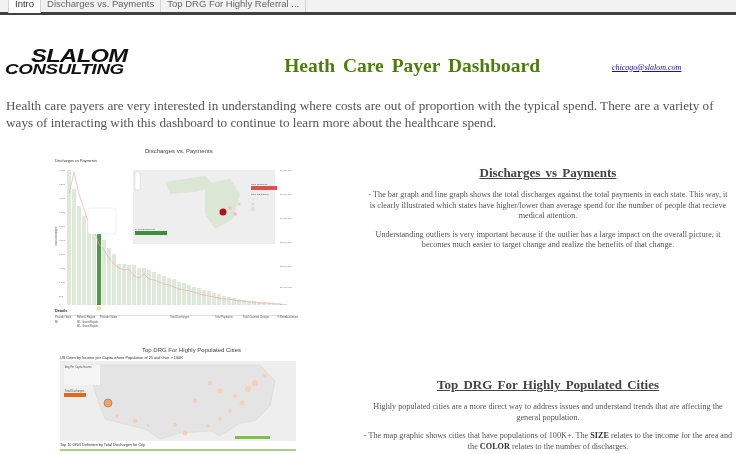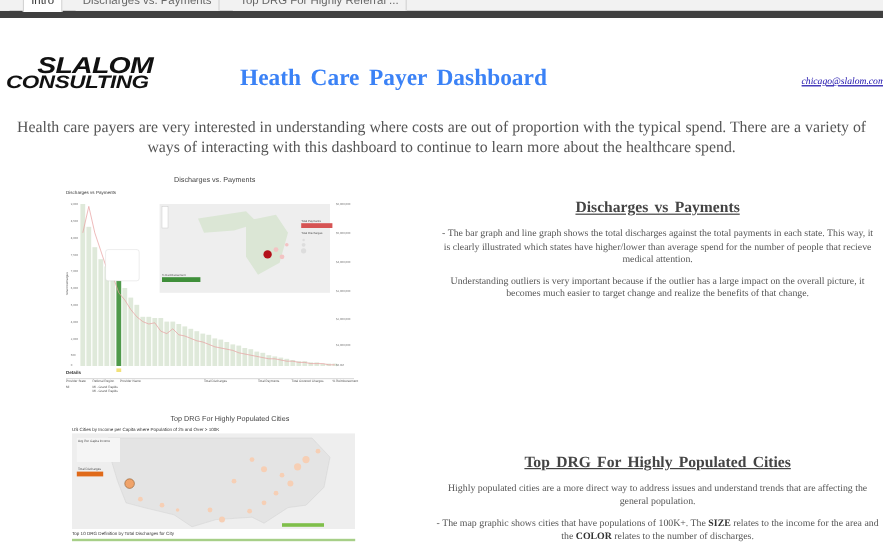--- a/index.html
+++ b/index.html
@@ -1,33 +1,33 @@
 <!DOCTYPE html>
 <html><head>
 <meta charset="utf-8">
 <style>
   * { box-sizing: border-box; margin: 0; padding: 0; }
   html, body { width: 736px; height: 454px; overflow: hidden; background: #ffffff; }
   body { position: relative; font-family: "Liberation Serif", serif; color: #555; }
 
   
-  .tabbar { position: absolute; left: 0; top: 0; width: 736px; height: 15px; background: #f2f2f2; border-bottom: 6px solid #404040; display: flex; align-items: flex-end; gap: 11px; }
+  .tabbar { position: absolute; left: 0; top: 0; width: 736px; height: 15px; background: #f2f2f2; border-bottom: 3px solid #404040; display: flex; align-items: flex-end; }
   .tab { height: 15px; padding: 0 6px; font-family: "Liberation Sans", sans-serif; font-size: 9.5px; line-height: 14px; color: #666; border-right: 1px solid #d4d4d4; background: #f2f2f2; white-space: nowrap; }
   .tab.first-spacer { width: 8px; padding: 0; border-right: none; }
   .tab.active { background: #fff; color: #333; border-left: 1px solid #d4d4d4; height: 16px; margin-bottom: -1px; }
 
   
   .logo { position: absolute; left: 5px; top: 47px; width: 150px; height: 32px; }
   .logo .l1 { position: absolute; left: 26px; top: 0; font-family: "Liberation Sans", sans-serif; font-weight: 900; font-style: italic; font-size: 19px; letter-spacing: -0.5px; color: #111; transform: scaleX(1.25); transform-origin: left top; line-height: 17px; }
   .logo .l2 { position: absolute; left: 0; top: 15px; font-family: "Liberation Sans", sans-serif; font-weight: 900; font-style: italic; font-size: 15px; letter-spacing: -0.3px; color: #111; transform: scaleX(1.25); transform-origin: left top; line-height: 14px; }
 
-  .page-title { position: absolute; left: 200px; top: 55px; width: 340px; text-align: left; font-family: "Liberation Serif", serif; font-weight: bold; font-size: 19.5px; color: #3b82f6; word-spacing: 3px; }
-  .email { position: absolute; left: 668px; top: 63px; font-family: "Liberation Serif", serif; font-style: italic; font-size: 8px; color: #1a0dab; text-decoration: underline; }
-
-  .intro { position: absolute; left: 6px; top: 97px; width: 724px; text-align: center; font-size: 13.2px; line-height: 17px; color: #555; }
+  .page-title { position: absolute; left: 200px; top: 55px; width: 340px; text-align: right; font-family: "Liberation Serif", serif; font-weight: bold; font-size: 19.5px; color: #4d7c0f; word-spacing: 3px; }
+  .email { position: absolute; left: 612px; top: 63px; font-family: "Liberation Serif", serif; font-style: italic; font-size: 8px; color: #1a0dab; text-decoration: underline; }
+
+  .intro { position: absolute; left: 6px; top: 97px; width: 724px; font-size: 13.2px; line-height: 17px; color: #555; }
 
   
   .thumb { position: absolute; background: #fff; }
   .thumb-title { position: absolute; font-family: "Liberation Sans", sans-serif; font-size: 6px; color: #444; white-space: nowrap; }
   .thumb-sub { position: absolute; font-family: "Liberation Sans", sans-serif; font-size: 3.8px; color: #333; white-space: nowrap; }
   .tiny { font-family: "Liberation Sans", sans-serif; font-size: 2.6px; color: #555; position: absolute; white-space: nowrap; }
 
   
   .section { position: absolute; text-align: center; font-family: "Liberation Serif", serif; color: #555; }
   .section h2 { font-size: 13px; font-weight: bold; text-decoration: underline; color: #444; word-spacing: 2px; margin-bottom: 9px; }

